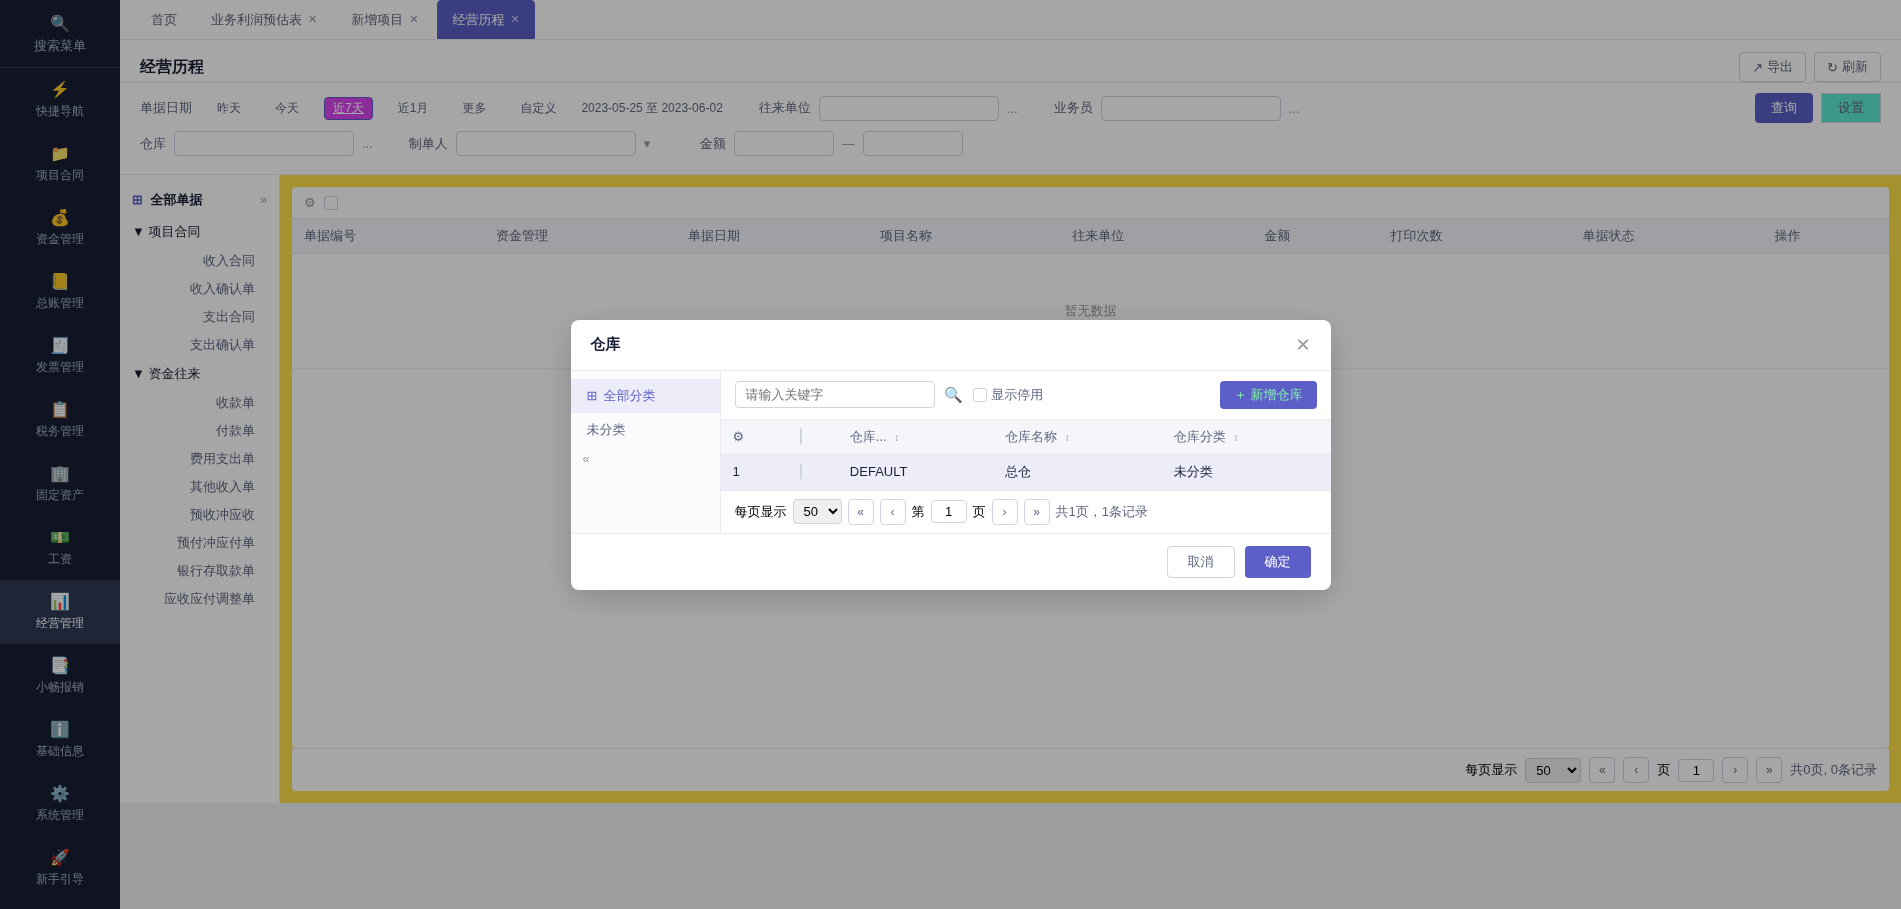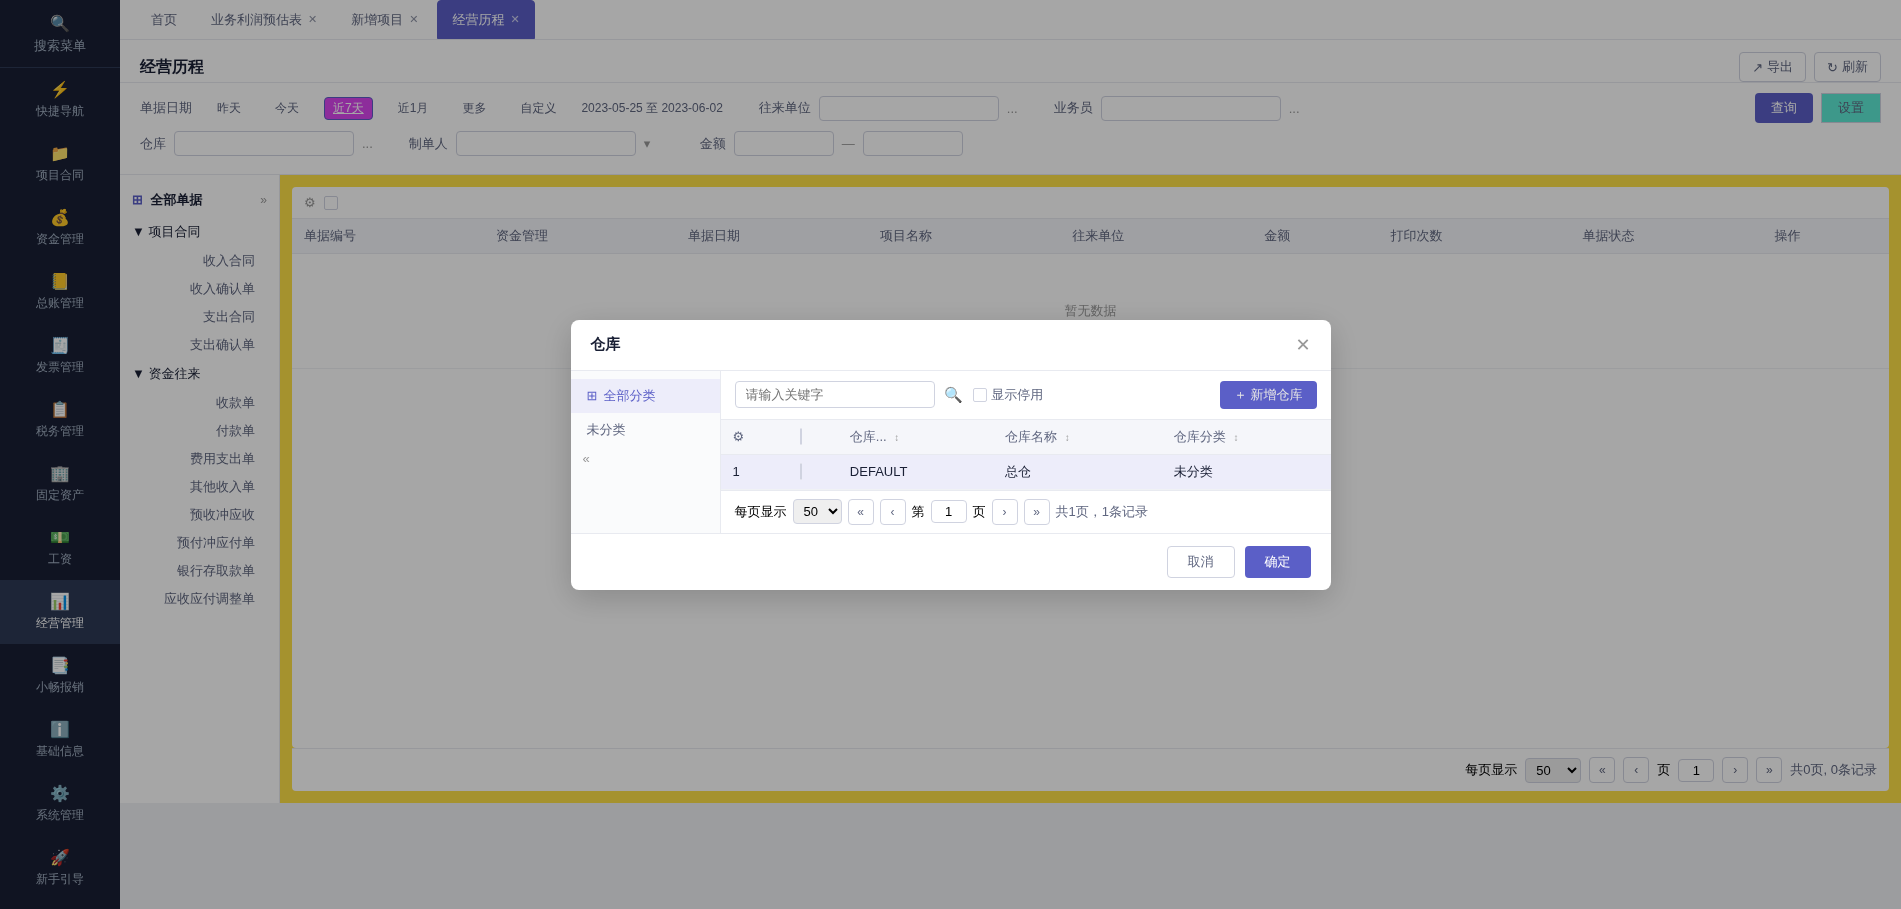--- a/index.html
+++ b/index.html
@@ -174,21 +174,21 @@
       border-bottom: 1px solid #e8eaf0;
     }
     .modal-search {
       border: 1px solid #d0d3e0; border-radius: 4px; padding: 5px 10px;
       width: 200px; outline: none; font-size: 13px; color: #1a2035;
     }
     .search-icon-btn { color: #999; cursor: pointer; font-size: 15px; }
     .show-disabled { display: flex; align-items: center; gap: 4px; color: #606780; cursor: pointer; }
     .checkbox { width: 14px; height: 14px; border: 1px solid #d0d3e0; border-radius: 2px; background: #fff; }
     .btn-add {
-      margin-left: auto; padding: 5px 14px; background: #5b5fc7; color: #e5e5e5;
+      margin-left: auto; padding: 5px 14px; background: #5b5fc7; color: #86efac;
       border: none; border-radius: 4px; cursor: pointer; font-size: 13px;
       display: flex; align-items: center; gap: 4px;
     }
     .modal-table-wrap { flex: 1; overflow: auto; }
     .modal-table { width: 100%; border-collapse: collapse; }
     .modal-table th {
       background: #f5f6fa; padding: 8px 12px; text-align: left;
       color: #606780; font-weight: 500; border-bottom: 1px solid #e8eaf0;
       font-size: 13px;
     }

